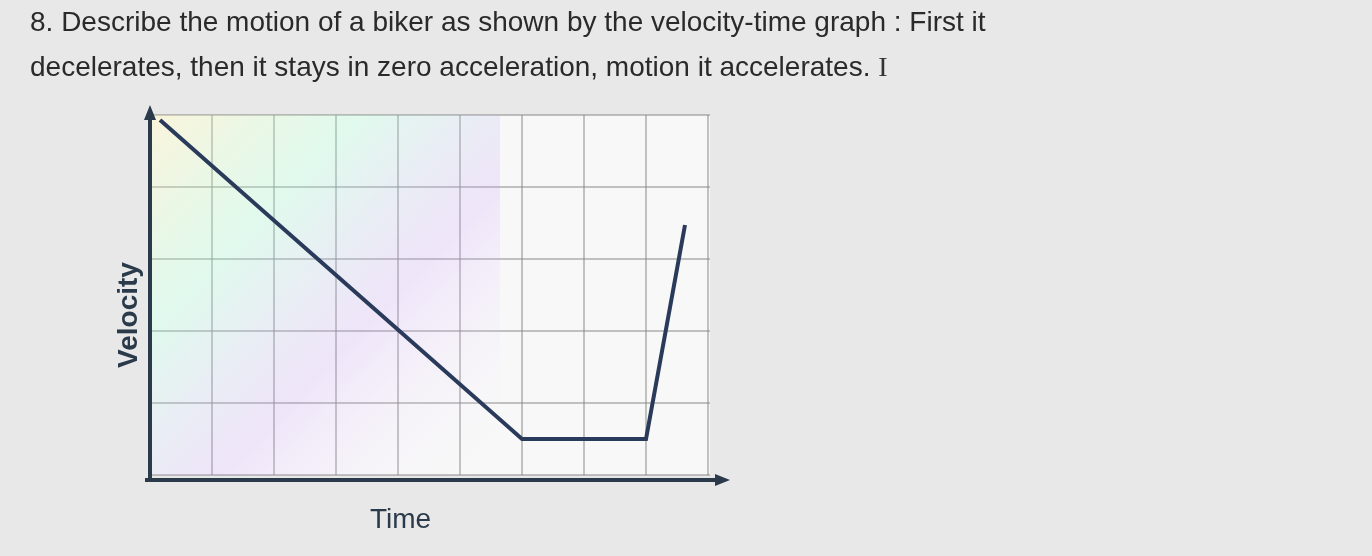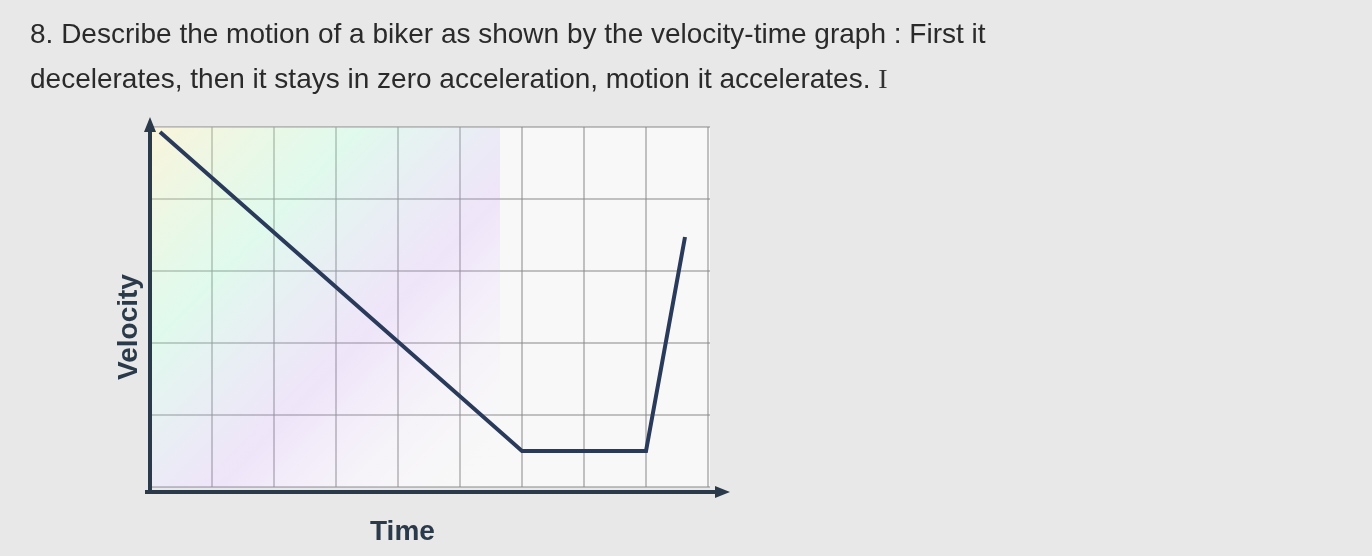--- a/index.html
+++ b/index.html
@@ -11,21 +11,21 @@
       font-family: Arial, sans-serif;
       background: #e8e8e8;
       width: 1372px;
       height: 556px;
       padding: 0;
     }
     .question-text {
       font-size: 28px;
       color: #2a2a2a;
       line-height: 1.6;
-      padding: 12px 20px 0 30px;
+      padding: 0 20px 0 30px;
       margin-bottom: 15px;
     }
     .cursor {
       font-family: serif;
       font-weight: 300;
       color: #333;
     }
     .chart-container {
       margin-left: 90px;
       position: relative;
@@ -45,21 +45,21 @@
       transform-origin: center;
       font-size: 28px;
       font-weight: bold;
       color: #2a3a4a;
     }
     .x-label {
       position: absolute;
       bottom: -10px;
       left: 280px;
       font-size: 28px;
-      font-weight: bold;
+      font-weight: normal;
       color: #2a3a4a;
     }
   </style>
 </head>
 <body>
 
 <div class="question-text">
   <span>8.</span>
   <span>Describe the motion of a biker as shown by the velocity-time graph : First it</span>
   <br>

